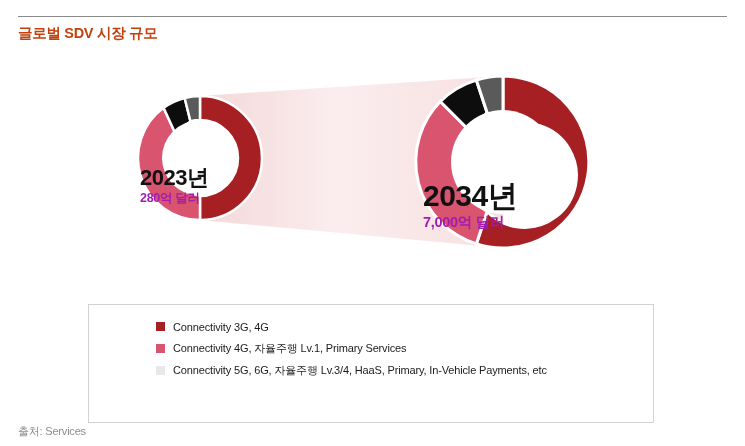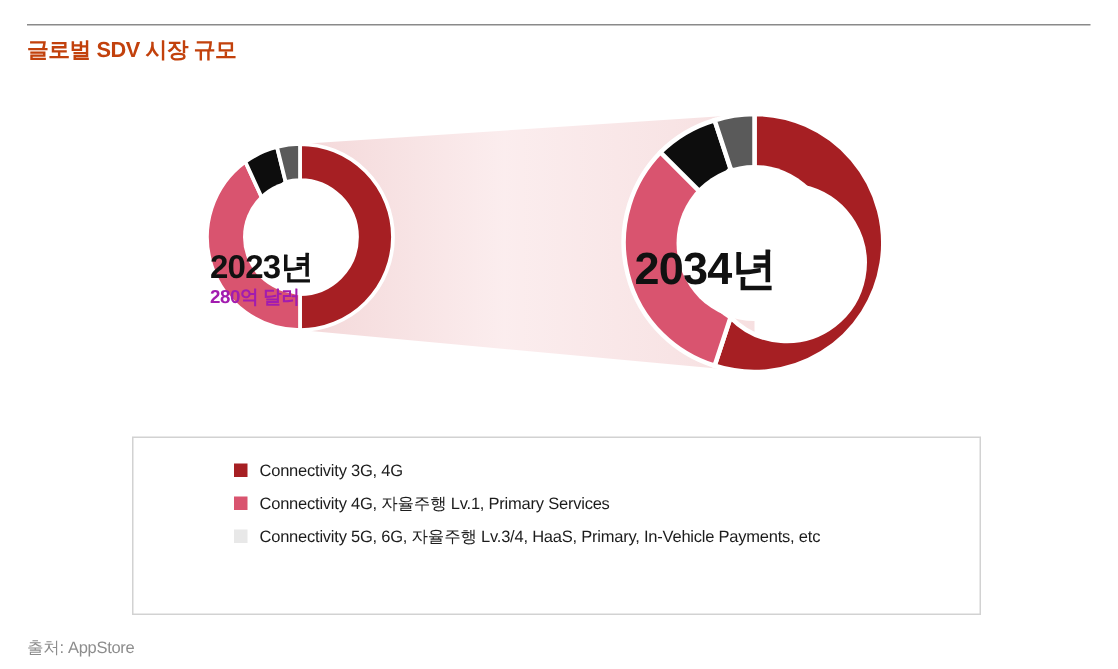--- a/index.html
+++ b/index.html
@@ -63,30 +63,30 @@
   }
   #label-2023 {
     left: 140px;
     top: 126px;
     width: 120px;
   }
   #label-2023 .year { font-size: 22px; }
   #label-2023 .amount { font-size: 12.5px; margin-top: 2px; }
   #label-2034 {
     left: 423px;
-    top: 124px;
+    top: 140px;
     width: 160px;
   }
   #label-2034 .year { font-size: 30px; }
   #label-2034 .amount { font-size: 14.5px; margin-top: 2px; }
 
   .legend-box {
     position: absolute;
     left: 88px;
-    top: 291px;
+    top: 304px;
     width: 566px;
     height: 119px;
     border: 1px solid #d2d2d2;
     background: #ffffff;
     box-sizing: border-box;
   }
   .legend-list {
     position: absolute;
     left: 67px;
     top: 11px;
@@ -162,33 +162,34 @@
     </g>
   </svg>
 
   <div class="donut-label" id="label-2023">
     <div class="year">2023년</div>
     <div class="amount">280억 달러</div>
   </div>
 
   <div class="donut-label" id="label-2034">
     <div class="year">2034년</div>
+    <div class="amount">7,000억 달러</div>
   </div>
 </div>
 
 <div class="legend-box">
   <div class="legend-list">
     <div class="legend-item">
       <span class="legend-swatch" style="background: rgb(166, 31, 35);"></span>
       <span class="legend-text">Connectivity 3G, 4G</span>
     </div>
     <div class="legend-item">
       <span class="legend-swatch" style="background: rgb(217, 84, 111);"></span>
       <span class="legend-text">Connectivity 4G, 자율주행 Lv.1, Primary Services</span>
     </div>
     <div class="legend-item">
       <span class="legend-swatch" style="background: rgb(232, 232, 232);"></span>
       <span class="legend-text">Connectivity 5G, 6G, 자율주행 Lv.3/4, HaaS, Primary, In-Vehicle Payments, etc</span>
     </div>
   </div>
 </div>
 
-<div class="source">출처: AppStore</div>
+<div class="source">출처: Services</div>
 
 </body></html>

